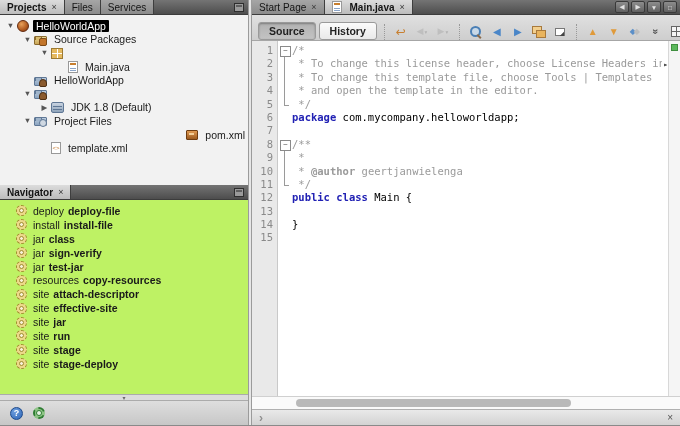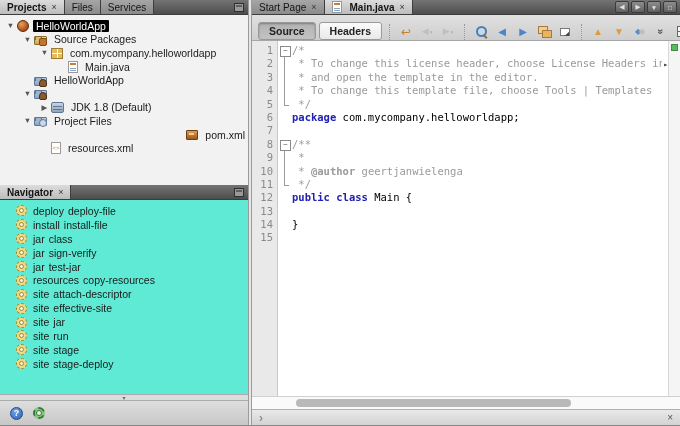--- a/index.html
+++ b/index.html
@@ -44,24 +44,24 @@
   .ic-java-class::before{content:"";position:absolute;left:1px;right:1px;top:1px;height:2px;background:#c87f2f}
   .ic-java-class::after{content:"";position:absolute;left:1px;right:1px;top:6px;height:1px;background:#8aa4c8;box-shadow:0 2px 0 #8aa4c8}
   .ic-jdk{width:13px;height:11px;margin-top:1px;background:linear-gradient(#c9d4e1,#8fa3ba);border:1px solid #5f7795;border-radius:2px}
   .ic-jdk::before{content:"";position:absolute;left:1px;right:1px;top:3px;height:1px;background:#5f7795;box-shadow:0 3px 0 #5f7795}
   .ic-pom-file{width:12px;height:10px;margin-top:1px;background:linear-gradient(#e09a52,#9c5a1e);border:1px solid #6e3c10;border-radius:1px}
   .ic-pom-file::before{content:"";position:absolute;left:2px;top:2px;width:5px;height:2px;background:#f2cf9a}
   .ic-xml-file{width:10px;height:12px;background:#fff;border:1px solid #999;font-size:6px;color:#c3762b;text-align:center;line-height:11px}
   .ic-xml-file::before{content:"<>"}
 
   
-  .navlist{flex:1;min-height:0;background:#5eead4;padding-top:4px;overflow:hidden}
+  .navlist{flex:1;min-height:0;background:#bef264;padding-top:4px;overflow:hidden}
   .nrow{height:13.9px;display:flex;align-items:center;padding-left:16px;font-size:10.5px;color:#1a1a1a;white-space:nowrap}
   .nrow .npre{margin-right:4px}
-  .nrow .nname{font-weight:normal}
+  .nrow .nname{font-weight:bold}
   .i-gear-y{width:11px;height:11px;flex:none;margin-right:6px;border-radius:50%;border:1.5px dashed #a08c2e;background:#ecd98a;position:relative}
   .i-gear-y::after{content:"";position:absolute;left:2px;top:2px;width:3px;height:3px;border-radius:50%;background:#f8f2d8;border:1px solid #a08c2e}
   .hsplit{height:7px;flex:none;background:#dcdcdc;border-top:1px solid #ababab;border-bottom:1px solid #ababab;display:flex;align-items:center;justify-content:center;color:#6a6a6a;font-size:6px}
   .bottombar{height:24px;flex:none;background:linear-gradient(#dedede,#c7c7c7);display:flex;align-items:center;gap:10px;padding-left:10px}
   .i-help{width:13px;height:13px;border-radius:50%;background:radial-gradient(circle at 35% 30%,#6fa0e0,#2d64b4);color:#fff;font-size:9px;font-weight:bold;display:flex;align-items:center;justify-content:center;border:1px solid #1d4a8c}
   .i-gear-green{width:12px;height:12px;border-radius:50%;border:2px dashed #2e7d32;background:#8fc487;position:relative}
   .i-gear-green::after{content:"";position:absolute;left:1px;top:1px;width:4px;height:4px;border-radius:50%;background:#e8f2e6;border:1px solid #2e7d32}
 
   
   .toolbar{height:26px;flex:none;background:linear-gradient(#e0e0e0,#cecece);border-bottom:1px solid #a6a6a6;display:flex;align-items:flex-end;padding:0 6px;gap:3px}
@@ -140,21 +140,20 @@
           <span class="tlabel sel">HelloWorldApp</span>
         </div>
         <div class="trow" style="padding-left: 21px;">
           <span class="arrow">▼</span>
           <span class="ic fold-tan badge-pkg"></span>
           <span class="tlabel">Source Packages</span>
         </div>
         <div class="trow" style="padding-left: 38px;">
           <span class="arrow">▼</span>
           <span class="ic ic-java-package"></span>
-          <span class="tlabel">com.mycompany.helloworldapp</span>
         </div>
         <div class="trow" style="padding-left: 55px;">
           <span class="arrow"></span>
           <span class="ic ic-java-class"></span>
           <span class="tlabel">Main.java</span>
         </div>
         <div class="trow" style="padding-left: 21px;">
           <span class="arrow"></span>
           <span class="ic fold-blue badge-jar"></span>
           <span class="tlabel">HelloWorldApp</span>
@@ -174,21 +173,21 @@
           <span class="tlabel">Project Files</span>
         </div>
         <div class="trow" style="padding-left: 38px; justify-content: flex-end;">
           <span class="arrow"></span>
           <span class="ic ic-pom-file"></span>
           <span class="tlabel">pom.xml</span>
         </div>
         <div class="trow" style="padding-left: 38px;">
           <span class="arrow"></span>
           <span class="ic ic-xml-file"></span>
-          <span class="tlabel">resources.xml</span>
+          <span class="tlabel">template.xml</span>
         </div>
       </div>
 
     <div class="tabbar">
       <div class="tab active">
         <span>Navigator</span>
         <span class="closex">×</span>
       </div>
       <span class="minw"></span>
     </div>
@@ -283,21 +282,21 @@
         <div class="tcbtns" id="tcbtns">
           <div class="tcbtn">◀</div>
           <div class="tcbtn">▶</div>
           <div class="tcbtn">▼</div>
           <div class="tcbtn">□</div>
         </div>
     </div>
 
     <div class="toolbar">
       <button class="btn pressed">Source</button>
-      <button class="btn">Headers</button>
+      <button class="btn">History</button>
       <span id="tb-icons" style="display:flex;align-items:center;gap:3px">
           <span class="tsep"></span>
           <span class="ticon">
             <span class="glyph" style="color: rgb(200, 127, 47); font-size: 12px;">↩</span>
           </span>
           <span class="ticon disabled">
             <span class="glyph" style="color: rgb(154, 154, 154); font-size: 9px;">◀</span>
             <span class="caret">▾</span>
           </span>
           <span class="ticon disabled">
@@ -356,22 +355,22 @@
           <div>10</div>
           <div>11</div>
           <div>12</div>
           <div>13</div>
           <div>14</div>
           <div>15</div>
         </div>
       <div class="codelines" id="codelines">
           <div class="cline"><span class="fcell fstart"></span><span class="seg cm">/*</span></div>
           <div class="cline"><span class="fcell fmid"></span><span class="seg cm"> * To change this license header, choose License Headers in</span><span class="ovfmark">▸</span></div>
+          <div class="cline"><span class="fcell fmid"></span><span class="seg cm"> * To change this template file, choose Tools | Templates</span></div>
           <div class="cline"><span class="fcell fmid"></span><span class="seg cm"> * and open the template in the editor.</span></div>
-          <div class="cline"><span class="fcell fmid"></span><span class="seg cm"> * To change this template file, choose Tools | Templates</span></div>
           <div class="cline"><span class="fcell fend"></span><span class="seg cm"> */</span></div>
           <div class="cline"><span class="fcell "></span><span class="seg kw">package</span><span class="seg id"> com.mycompany.helloworldapp;</span></div>
           <div class="cline"><span class="fcell "></span></div>
           <div class="cline"><span class="fcell fstart"></span><span class="seg cm">/**</span></div>
           <div class="cline"><span class="fcell fmid"></span><span class="seg cm"> *</span></div>
           <div class="cline"><span class="fcell fmid"></span><span class="seg cm"> * </span><span class="seg cmb">@author</span><span class="seg cm"> geertjanwielenga</span></div>
           <div class="cline"><span class="fcell fend"></span><span class="seg cm"> */</span></div>
           <div class="cline"><span class="fcell "></span><span class="seg kw">public class</span><span class="seg id"> Main </span><span class="seg pl">{</span></div>
           <div class="cline"><span class="fcell "></span></div>
           <div class="cline"><span class="fcell "></span><span class="seg pl">}</span></div>

